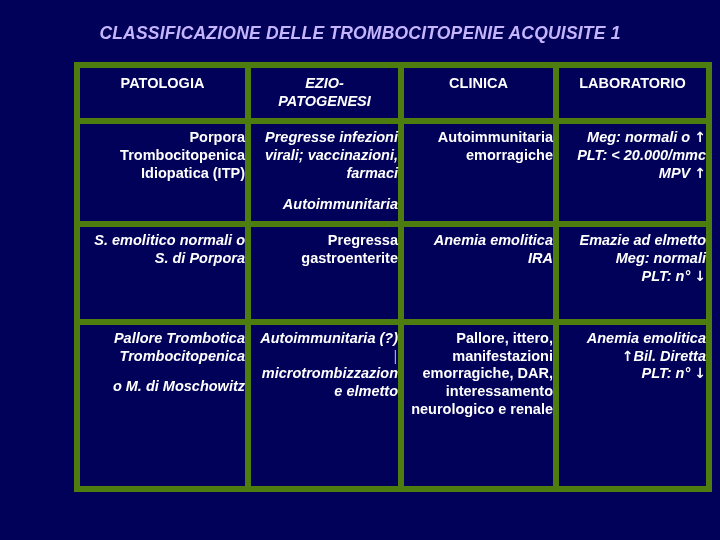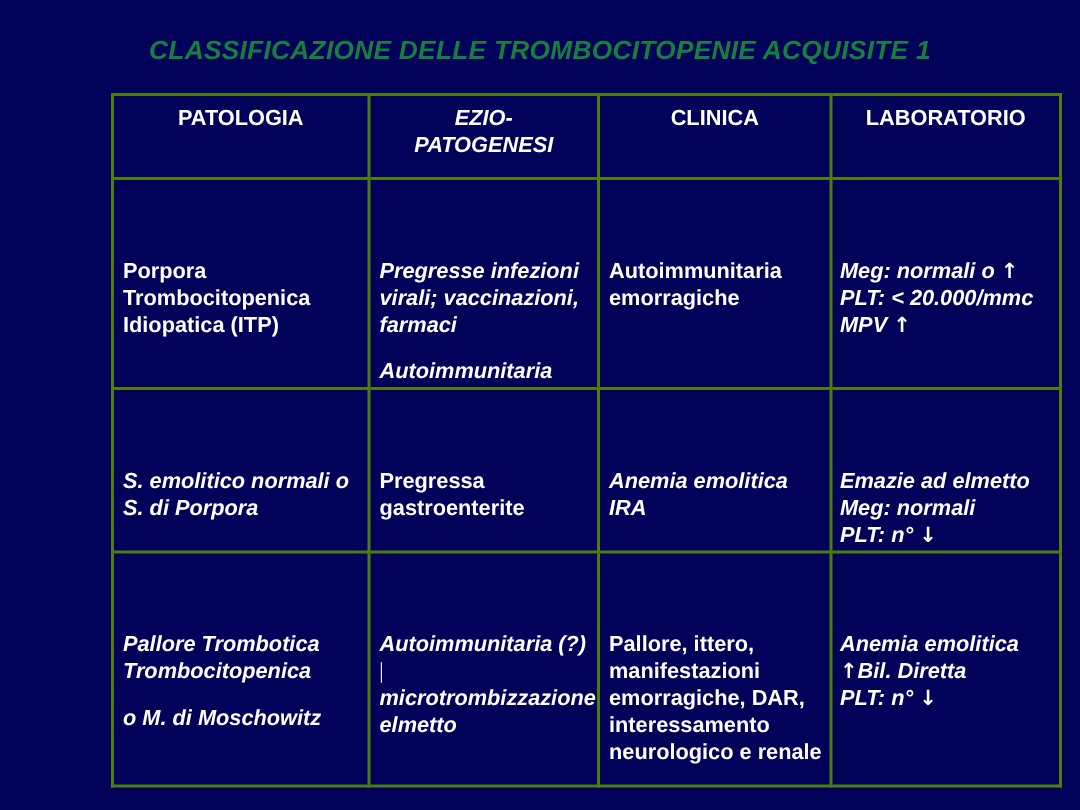--- a/index.html
+++ b/index.html
@@ -21,21 +21,21 @@
     width: 720px;
     height: 540px;
     background: #010159;
   }
   #slide-title {
     position: absolute;
     left: 0;
     top: 23px;
     width: 720px;
     text-align: center;
-    color: #15803d;
+    color: #c4b5fd;
     font-size: 17.5px;
     font-weight: bold;
     font-style: italic;
     letter-spacing: 0.2px;
     white-space: nowrap;
   }
   #table-wrap {
     position: absolute;
     left: 74px;
     top: 62px;
@@ -43,21 +43,21 @@
     height: 430px;
   }
   table.slide-table {
     width: 632px;
     height: 430px;
     border-collapse: collapse;
     table-layout: fixed;
   }
   table.slide-table td,
   table.slide-table th {
-    border: 2px solid #4d7c0f;
+    border: 6px solid #4d7c0f;
     vertical-align: top;
     padding: 0;
     background: transparent;
   }
   
   col.c1 { width: 171px; }
   col.c2 { width: 153px; }
   col.c3 { width: 155px; }
   col.c4 { width: 153px; }
 
@@ -80,24 +80,23 @@
   }
   td.dcell {
     text-align: left;
   }
   .cell-inner {
     color: #ffffff;
     font-size: 14.5px;
     font-weight: bold;
     line-height: 1.24;
     padding: 5px 0 0 6px;
-    text-align: left;
+    text-align: right;
     word-wrap: break-word;
     overflow-wrap: break-word;
-    margin-top: 48px;
   }
   .cell-inner.tight {
     padding-left: 5px;
   }
   .para {
     margin: 0;
     font-style: italic;
   }
   .para + .para.spaced {
     margin-top: 13px;

